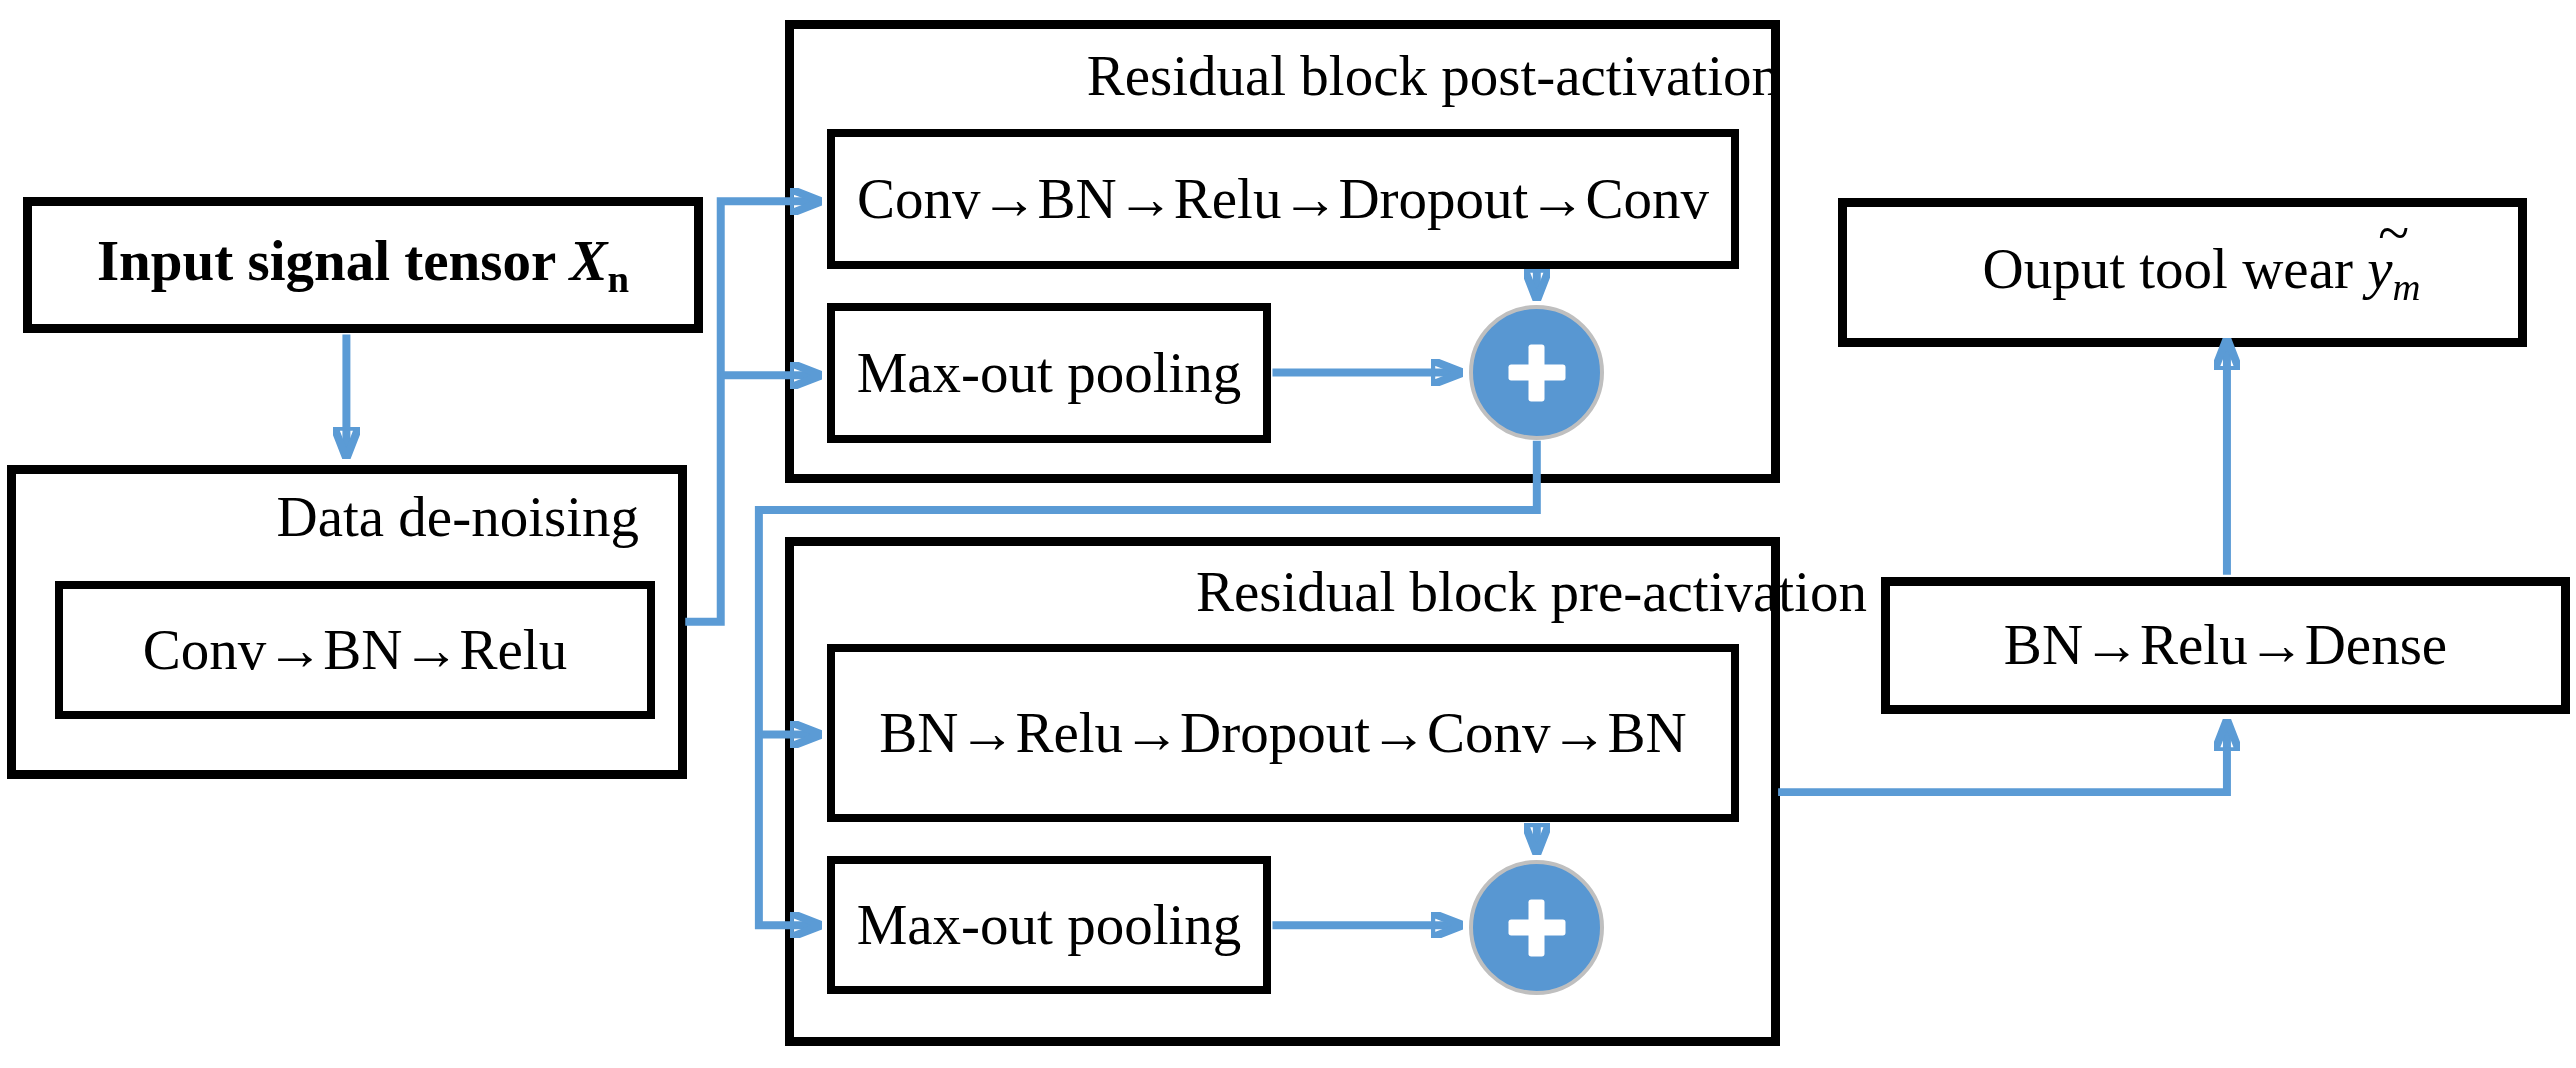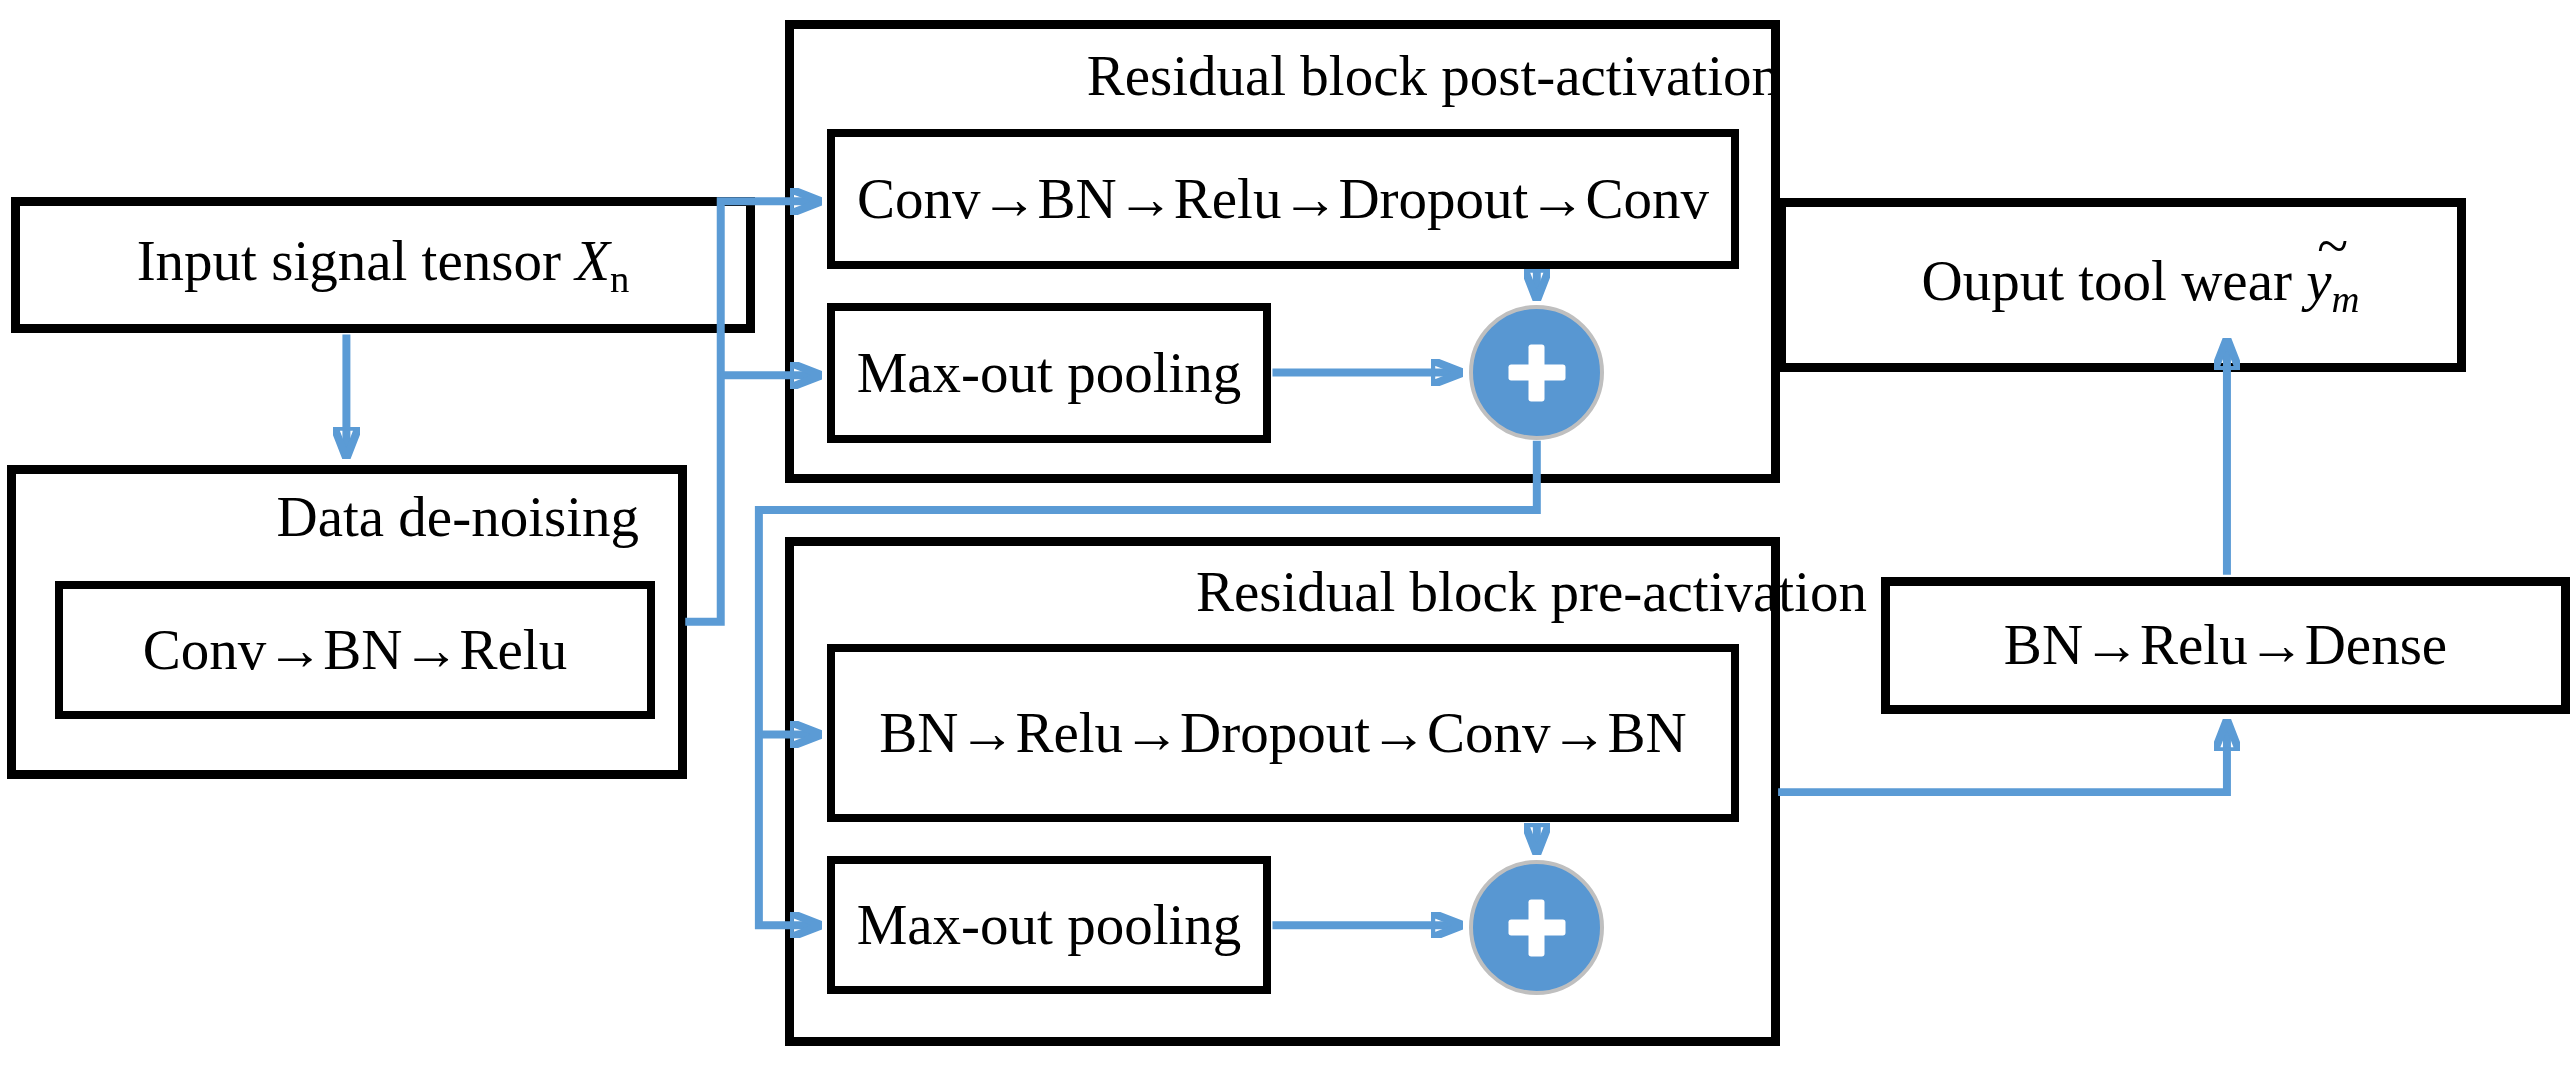--- a/index.html
+++ b/index.html
@@ -79,21 +79,21 @@
     left: 0.18em;
     font-style: italic;
     font-size: 1em;
   }
 </style>
 </head>
 <body>
 
 <div id="diagram">
 
-  <div class="box outer" style="left:11px; top:197px; width:744px; height:136px;">
+  <div class="box outer" style="left:23px; top:197px; width:680px; height:136px;font-weight:bold;">
     <span><span>Input signal tensor </span><i class="mvar">X</i><sub class="msub">n</sub></span>
   </div>
 
   <div class="box block" style="left:7px; top:465px; width:680px; height:314px;"></div>
   <div class="block-title" style="left:7px; top:484px; width:632px;">Data de-noising</div>
   <div class="box" style="left:55px; top:581px; width:600px; height:138px;">
     <span>Conv→BN→Relu</span>
   </div>
 
   <div class="box block" style="left:785px; top:19.5px; width:995px; height:463px;"></div>
@@ -113,21 +113,21 @@
   <div class="box two-line" style="left:827px; top:644px; width:912px; height:178px;">
     <div>BN→Relu→Dropout→Conv→BN</div>
   </div>
   <div class="box" style="left:827px; top:856px; width:444px; height:138px;">
     <span>Max-out pooling</span>
   </div>
   <div class="merge-circle" style="left:1469px; top:860px;">
     <div class="plus"></div>
   </div>
 
-  <div class="box outer" style="left:1777px; top:198px; width:689px; height:174px;padding-left:38px;">
+  <div class="box outer" style="left:1838px; top:198px; width:689px; height:149px;padding-left:38px;">
     <span><span>Ouput tool wear </span><span class="tilde-wrap"><span class="tilde-accent">~</span><i class="mvar">y</i></span><sub class="msub-it">m</sub></span>
   </div>
 
   <div class="box outer" style="left:1881px; top:577px; width:689px; height:137px;">
     <span>BN→Relu→Dense</span>
   </div>
 
   <svg id="connectors" viewBox="0 0 2903 1204" xmlns="http://www.w3.org/2000/svg">
     <defs>
       <marker id="ah" viewBox="0 0 36 30" refX="35" refY="15" markerWidth="36" markerHeight="30" orient="auto" markerUnits="userSpaceOnUse">

